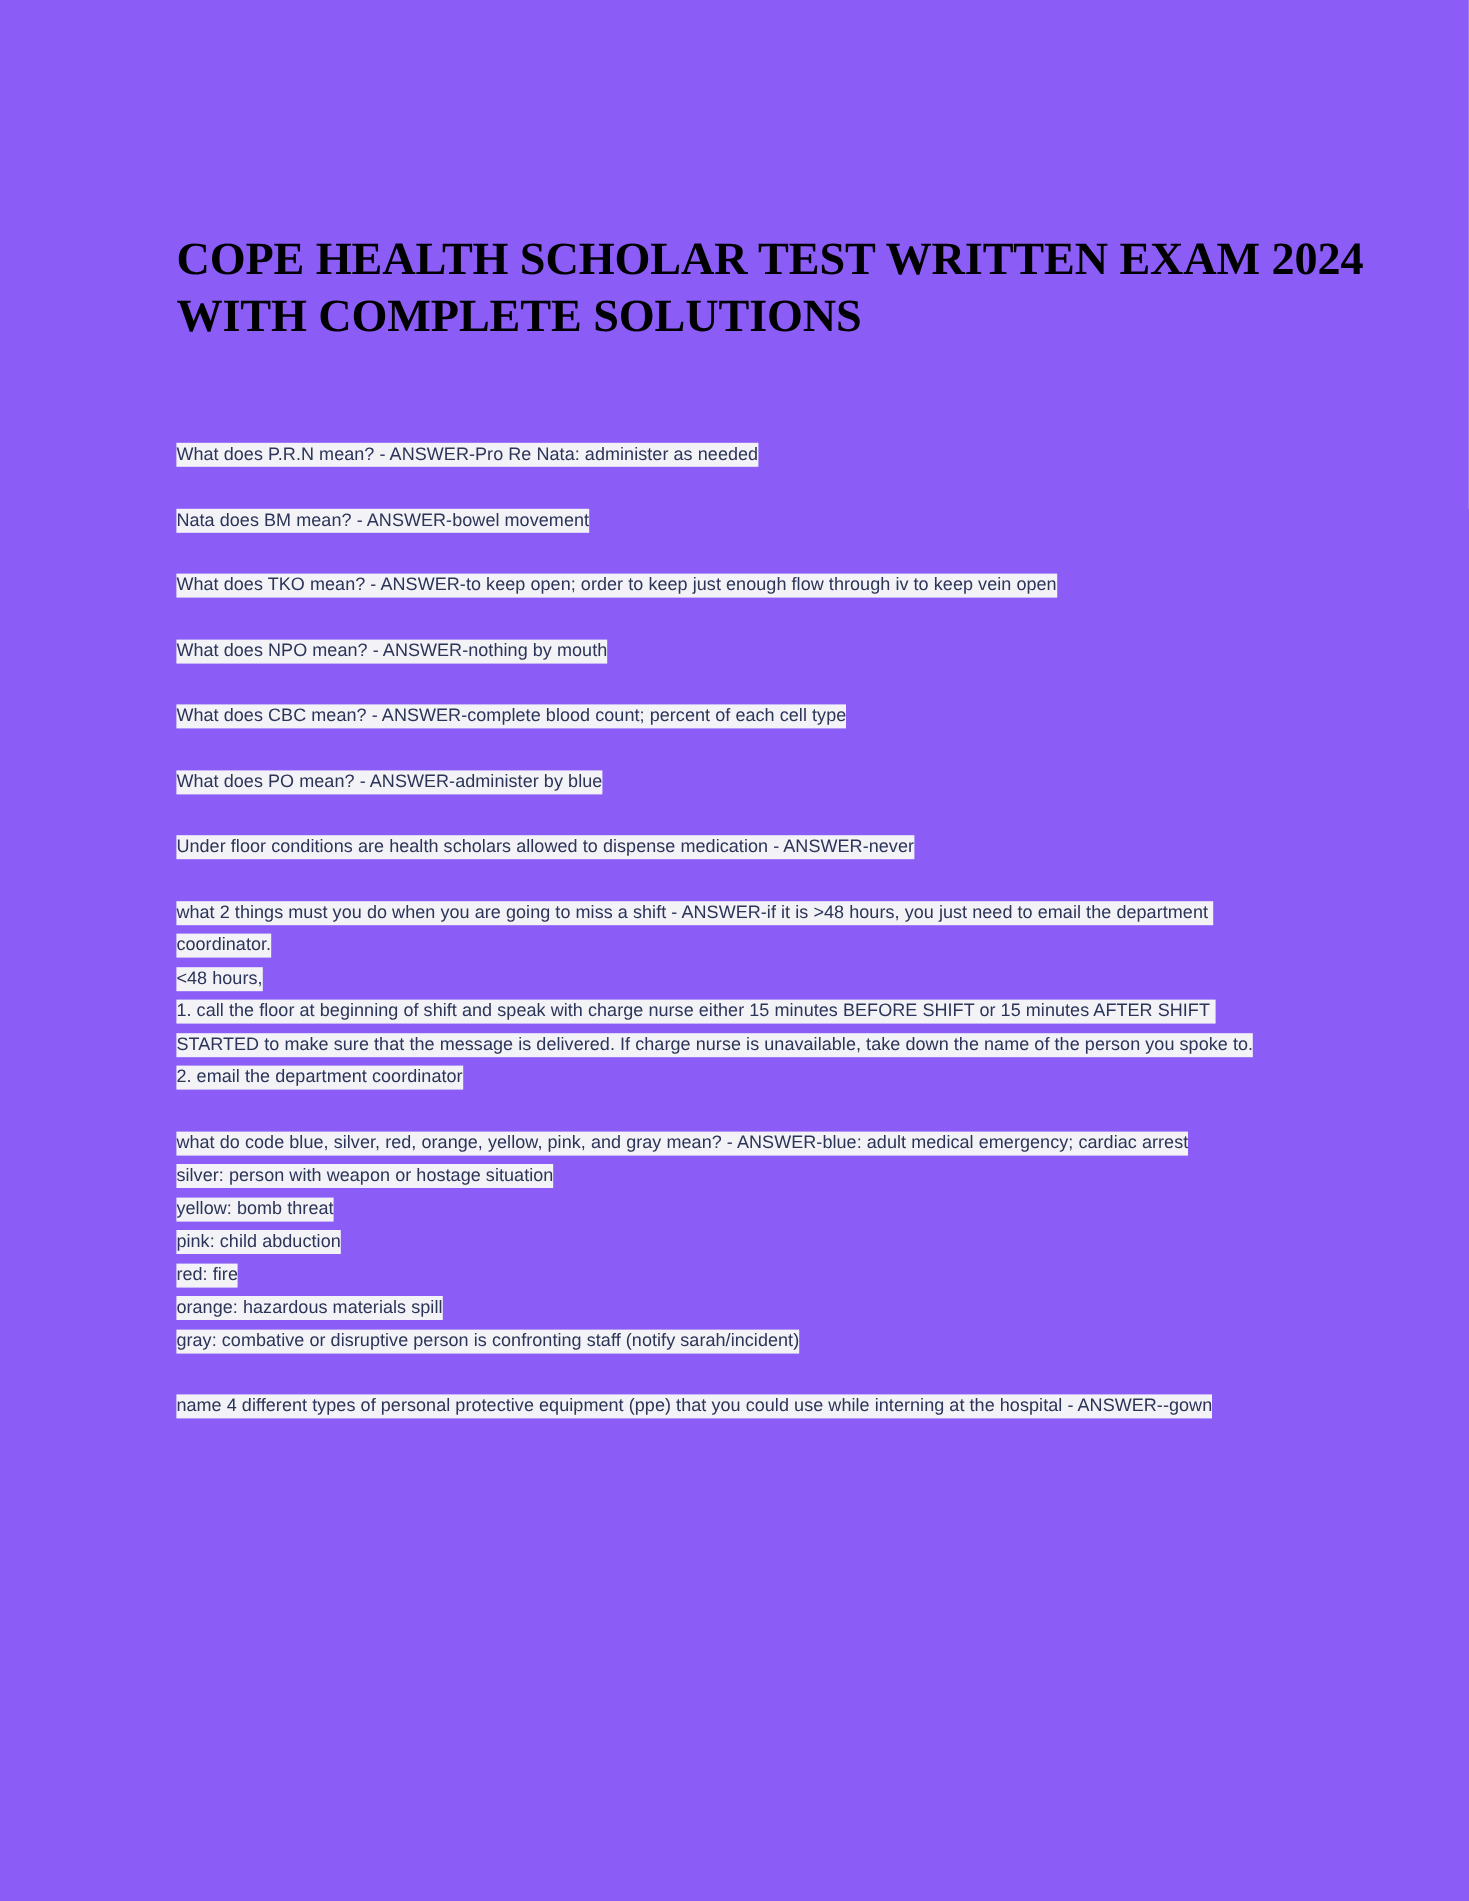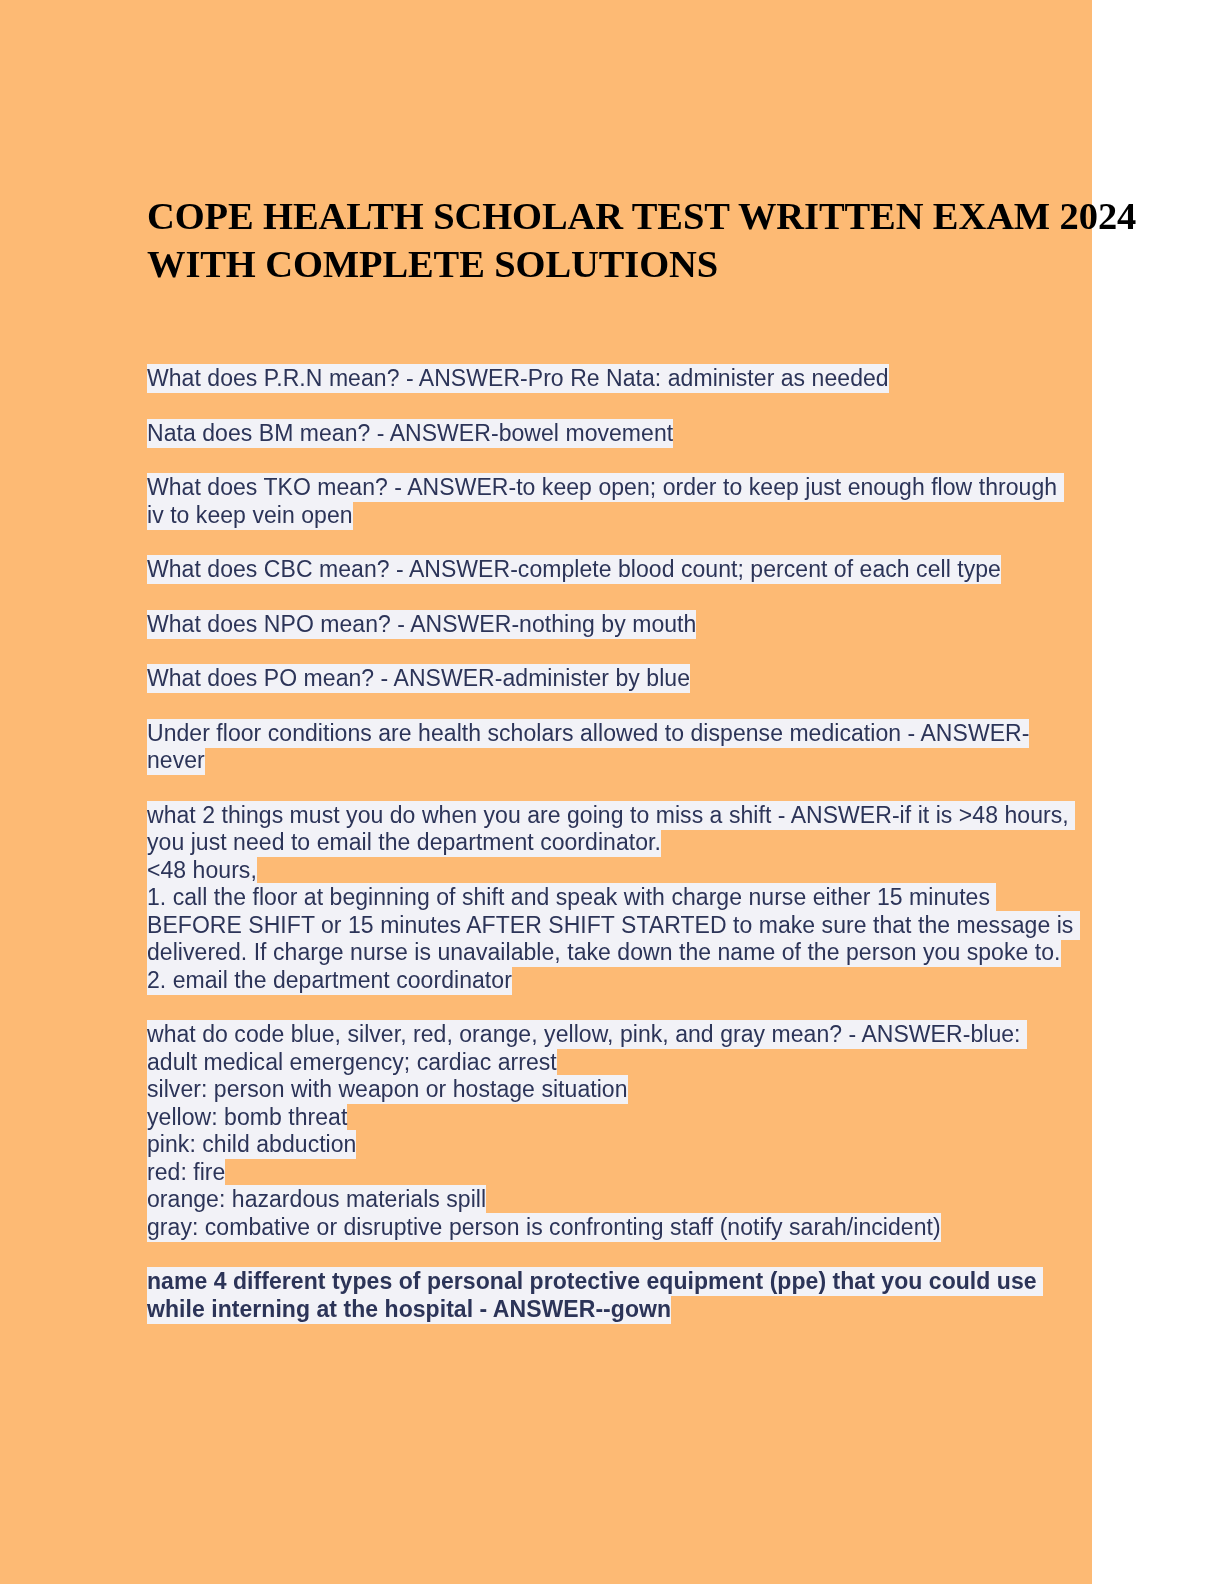--- a/index.html
+++ b/index.html
@@ -14,23 +14,23 @@
     position: relative;
     overflow: hidden;
     font-family: "Liberation Sans", "DejaVu Sans", sans-serif;
     -webkit-font-smoothing: antialiased;
   }
 
   .page {
     position: absolute;
     top: 0;
     left: 0;
-    width: 1092px;
+    width: 1224px;
     height: 1584px;
-    background: #fdba74;
+    background: #8b5cf6;
   }
 
   
   .doc-title {
     position: absolute;
     left: 147px;
     top: 192px;
     width: 1040px;
     font-family: "Liberation Serif", "DejaVu Serif", serif;
     font-weight: bold;
@@ -41,21 +41,21 @@
     margin: 0;
     white-space: pre-wrap;
   }
 
   
   .body-col {
     position: absolute;
     left: 147px;
     top: 365px;
     width: 928px;
-    font-size: 23px;
+    font-size: 15px;
     line-height: 27.5px;
     color: #2c3458;
     letter-spacing: 0.05px;
   }
 
   .qa-block {
     margin: 0 0 27px 0;
     padding: 0;
     white-space: pre-wrap;
     word-wrap: break-word;
@@ -68,36 +68,35 @@
   
   .qa-block > .hl {
     background-color: #f2f2f7;
     -webkit-box-decoration-break: clone;
     box-decoration-break: clone;
     padding: 1px 0 2px 0;
   }
 
   .qa-block:last-child {
     margin-bottom: 16px;
-    font-weight: bold;
   }
 </style>
 </head>
 <body>
 
 <div class="page">
 
   <h1 class="doc-title">COPE HEALTH SCHOLAR TEST WRITTEN EXAM 2024 WITH COMPLETE SOLUTIONS</h1>
 
   <div class="body-col">
     <p class="qa-block"><span class="hl">What does P.R.N mean? - ANSWER-Pro Re Nata: administer as needed</span></p>
     <p class="qa-block"><span class="hl">Nata does BM mean? - ANSWER-bowel movement</span></p>
     <p class="qa-block"><span class="hl">What does TKO mean? - ANSWER-to keep open; order to keep just enough flow through iv to keep vein open</span></p>
+    <p class="qa-block"><span class="hl">What does NPO mean? - ANSWER-nothing by mouth</span></p>
     <p class="qa-block"><span class="hl">What does CBC mean? - ANSWER-complete blood count; percent of each cell type</span></p>
-    <p class="qa-block"><span class="hl">What does NPO mean? - ANSWER-nothing by mouth</span></p>
     <p class="qa-block"><span class="hl">What does PO mean? - ANSWER-administer by blue</span></p>
     <p class="qa-block"><span class="hl">Under floor conditions are health scholars allowed to dispense medication - ANSWER-never</span></p>
     <p class="qa-block"><span class="hl">what 2 things must you do when you are going to miss a shift - ANSWER-if it is &gt;48 hours, you just need to email the department coordinator.
 &lt;48 hours,
 1. call the floor at beginning of shift and speak with charge nurse either 15 minutes BEFORE SHIFT or 15 minutes AFTER SHIFT STARTED to make sure that the message is delivered. If charge nurse is unavailable, take down the name of the person you spoke to.
 2. email the department coordinator</span></p>
     <p class="qa-block"><span class="hl">what do code blue, silver, red, orange, yellow, pink, and gray mean? - ANSWER-blue: adult medical emergency; cardiac arrest
 silver: person with weapon or hostage situation
 yellow: bomb threat
 pink: child abduction

